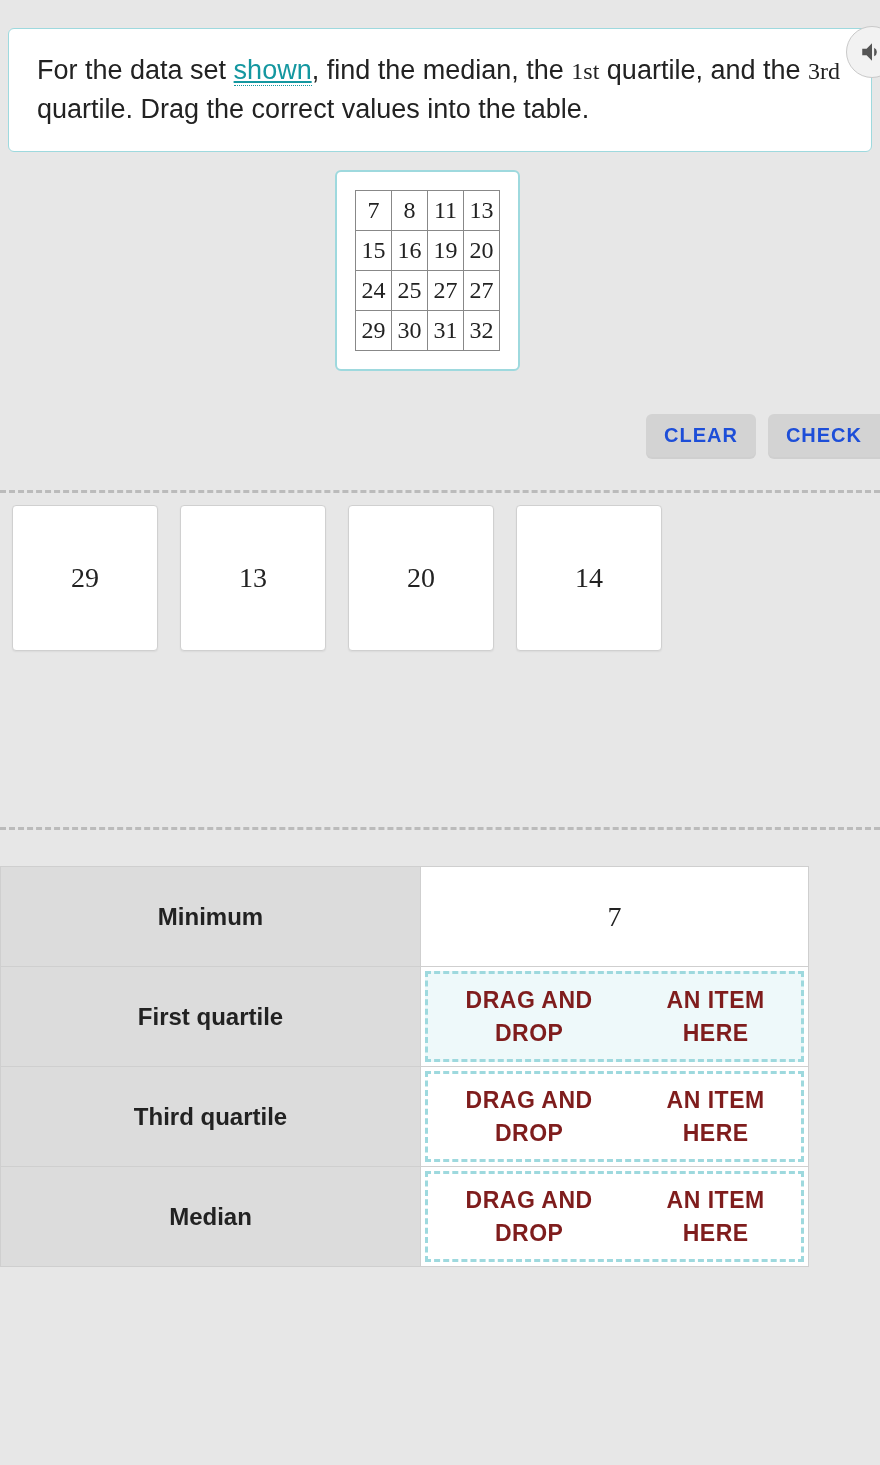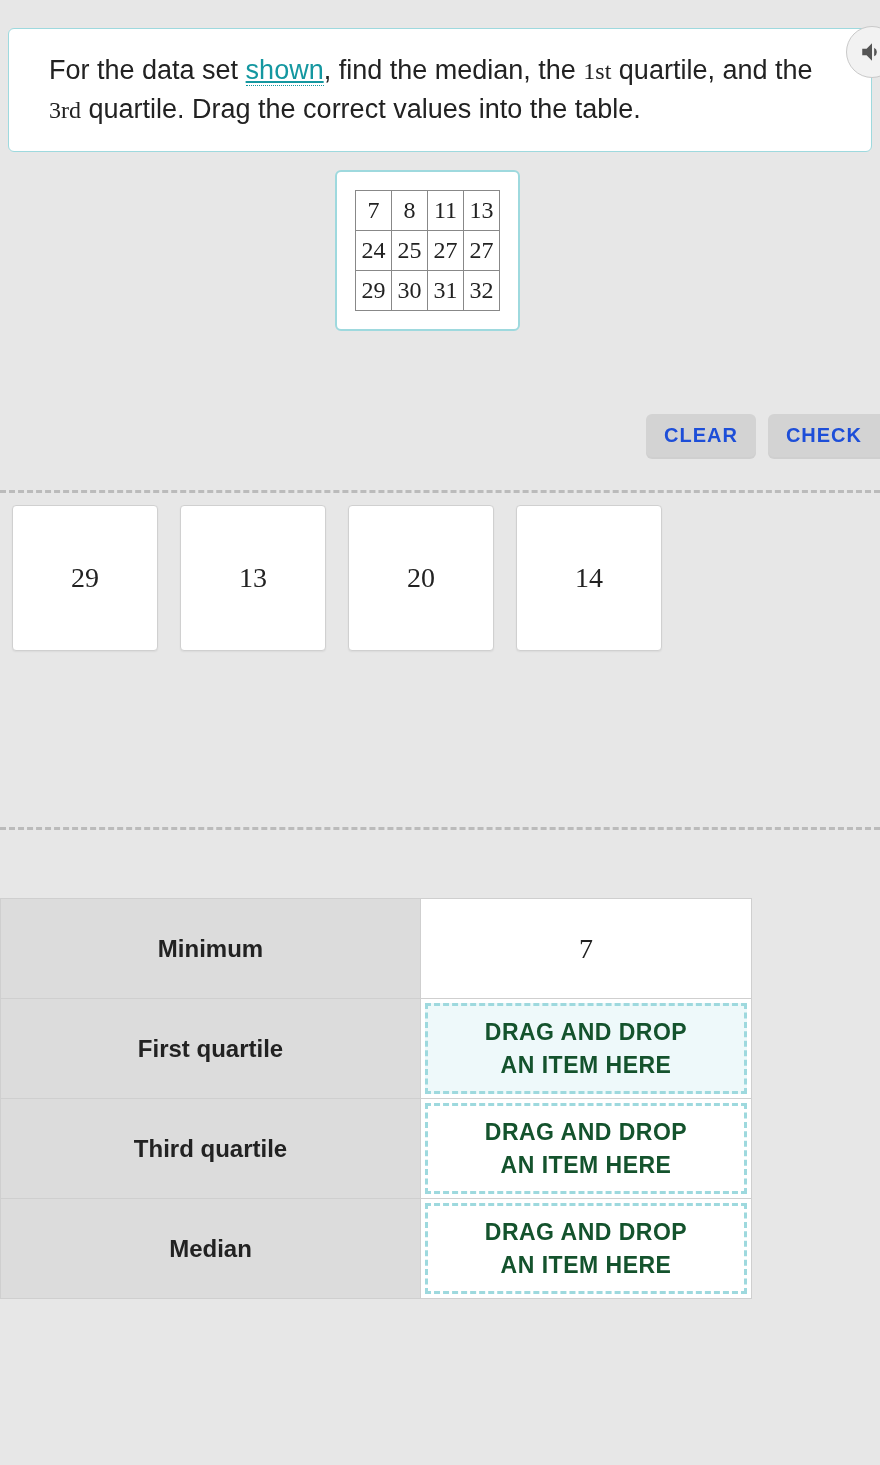--- a/index.html
+++ b/index.html
@@ -13,21 +13,21 @@
     overflow: hidden;
   }
   .prompt-box {
     position: absolute;
     left: 8px;
     top: 28px;
     width: 864px;
     background: #fff;
     border: 1px solid #9ed9de;
     border-radius: 6px;
-    padding: 22px 40px;
+    padding: 22px 28px;
     font-size: 27px;
     line-height: 1.45;
     color: #222;
   }
   .prompt-box .link {
     color: #1497a0;
     text-decoration: underline;
     border-bottom: 1px dotted #1497a0;
   }
   .prompt-box .small {
@@ -120,22 +120,22 @@
     font-family: "Times New Roman", Times, serif;
     font-size: 28px;
     color: #222;
     box-shadow: 0 1px 2px rgba(0,0,0,0.06);
     cursor: grab;
   }
 
   .answer-table {
     position: absolute;
     left: 0;
-    top: 898px;
-    width: 752px;
+    top: 866px;
+    width: 809px;
     border-collapse: collapse;
   }
   .answer-table td {
     height: 100px;
     border: 1px solid #cfcfcf;
     vertical-align: middle;
   }
   .answer-table td.label {
     width: 420px;
     background: #dcdcdc;
@@ -151,24 +151,24 @@
     font-size: 28px;
     color: #222;
     position: relative;
   }
   .dropzone {
     position: absolute;
     inset: 4px;
     border: 3px dashed #9ed9de;
     background: #eef9fa;
     display: flex;
-    flex-direction: column;
+    flex-direction: row;
     align-items: center;
     justify-content: center;
-    color: #14532d;
+    color: #7f1d1d;
     font-family: Arial, Helvetica, sans-serif;
     font-size: 23px;
     font-weight: bold;
     letter-spacing: 0.5px;
     line-height: 1.4;
   }
   .dropzone.pale { background: #fff; }
 </style>
 </head>
 <body>
@@ -186,20 +186,26 @@
 <div class="data-card">
   <table class="data-table">
     <tbody>
         <tr>
       <td>7</td>
       <td>8</td>
       <td>11</td>
       <td>13</td>
     </tr>
     <tr>
+      <td>15</td>
+      <td>16</td>
+      <td>19</td>
+      <td>20</td>
+    </tr>
+    <tr>
       <td>24</td>
       <td>25</td>
       <td>27</td>
       <td>27</td>
     </tr>
     <tr>
       <td>29</td>
       <td>30</td>
       <td>31</td>
       <td>32</td>

